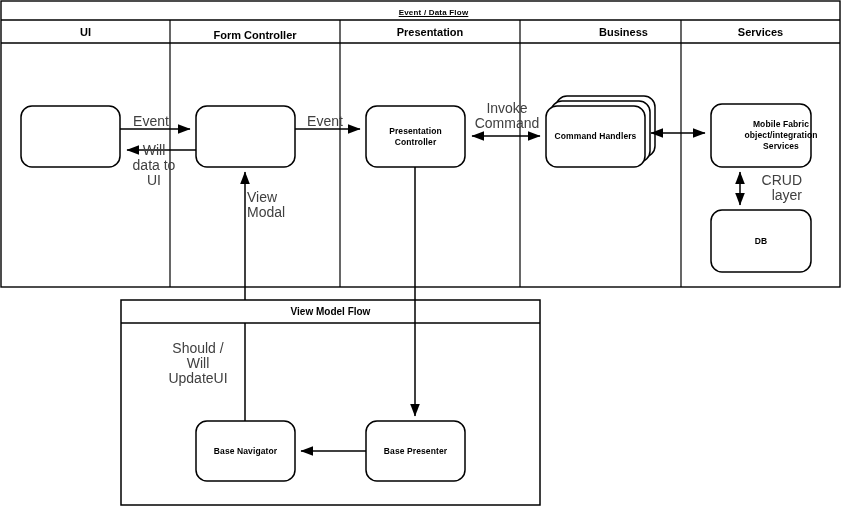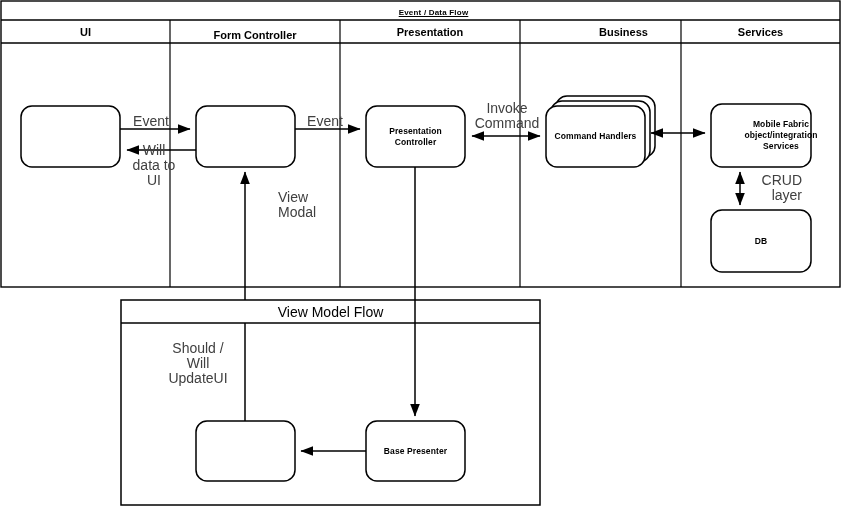--- a/index.html
+++ b/index.html
@@ -22,21 +22,21 @@
   .band-title{
     position:absolute;display:flex;align-items:center;justify-content:center;
     text-align:center;font-weight:bold;font-size:8px;letter-spacing:.2px;
   }
   .edge-label{
     position:absolute;text-align:center;font-size:14px;line-height:15px;
     color:#404040;white-space:pre-line;
   }
   .flow-title{
     position:absolute;display:flex;align-items:center;justify-content:center;
-    text-align:left;font-weight:normal;font-size:14px;
+    text-align:left;font-weight:bold;font-size:10px;
   }
 </style>
 </head>
 <body>
 
 <div id="diagram-root">
 
   <svg class="layer" viewBox="0 0 841 511" xmlns="http://www.w3.org/2000/svg">
     <defs>
       <marker id="ah" markerWidth="9" markerHeight="9" refX="8" refY="3.2" orient="auto" markerUnits="strokeWidth">
@@ -126,38 +126,39 @@
 Controller</div>
 
   <div class="node-label" style="left:546px;top:106px;width:99px;height:61px;">Command Handlers</div>
 
   <div class="node-label" style="left:711px;top:104px;width:100px;height:63px;white-space:pre-line;padding-left:20px;">Mobile Fabric
 object/integration
 Services</div>
 
   <div class="node-label" style="left:711px;top:210px;width:100px;height:62px;text-align:center;">DB</div>
 
+  <div class="node-label" style="left:196px;top:421px;width:99px;height:60px;">Base Navigator</div>
 
   <div class="node-label" style="left:366px;top:421px;width:99px;height:60px;border-radius:21px;">Base Presenter</div>
 
   <div class="edge-label" style="left:123px;top:114px;width:56px;">Event</div>
 
   <div class="edge-label" style="left:125px;top:143px;width:58px;">Will
 data to
 UI</div>
 
   <div class="edge-label" style="left:297px;top:114px;width:56px;">Event</div>
 
   <div class="edge-label" style="left:467px;top:101px;width:80px;">Invoke
 Command</div>
 
   <div class="edge-label" style="left:748px;top:173px;width:54px;text-align:right;">CRUD
 layer</div>
 
-  <div class="edge-label" style="left:247px;top:190px;width:56px;text-align:left;padding-left:31px;">View
+  <div class="edge-label" style="left:247px;top:190px;width:56px;text-align:left;">View
 Modal</div>
 
   <div class="edge-label" style="left:155px;top:341px;width:86px;">Should /
 Will
 UpdateUI</div>
 
 
   <div class="flow-title" style="left:121px;top:300px;width:419px;height:23px;">View Model Flow</div>
 
 </div>

